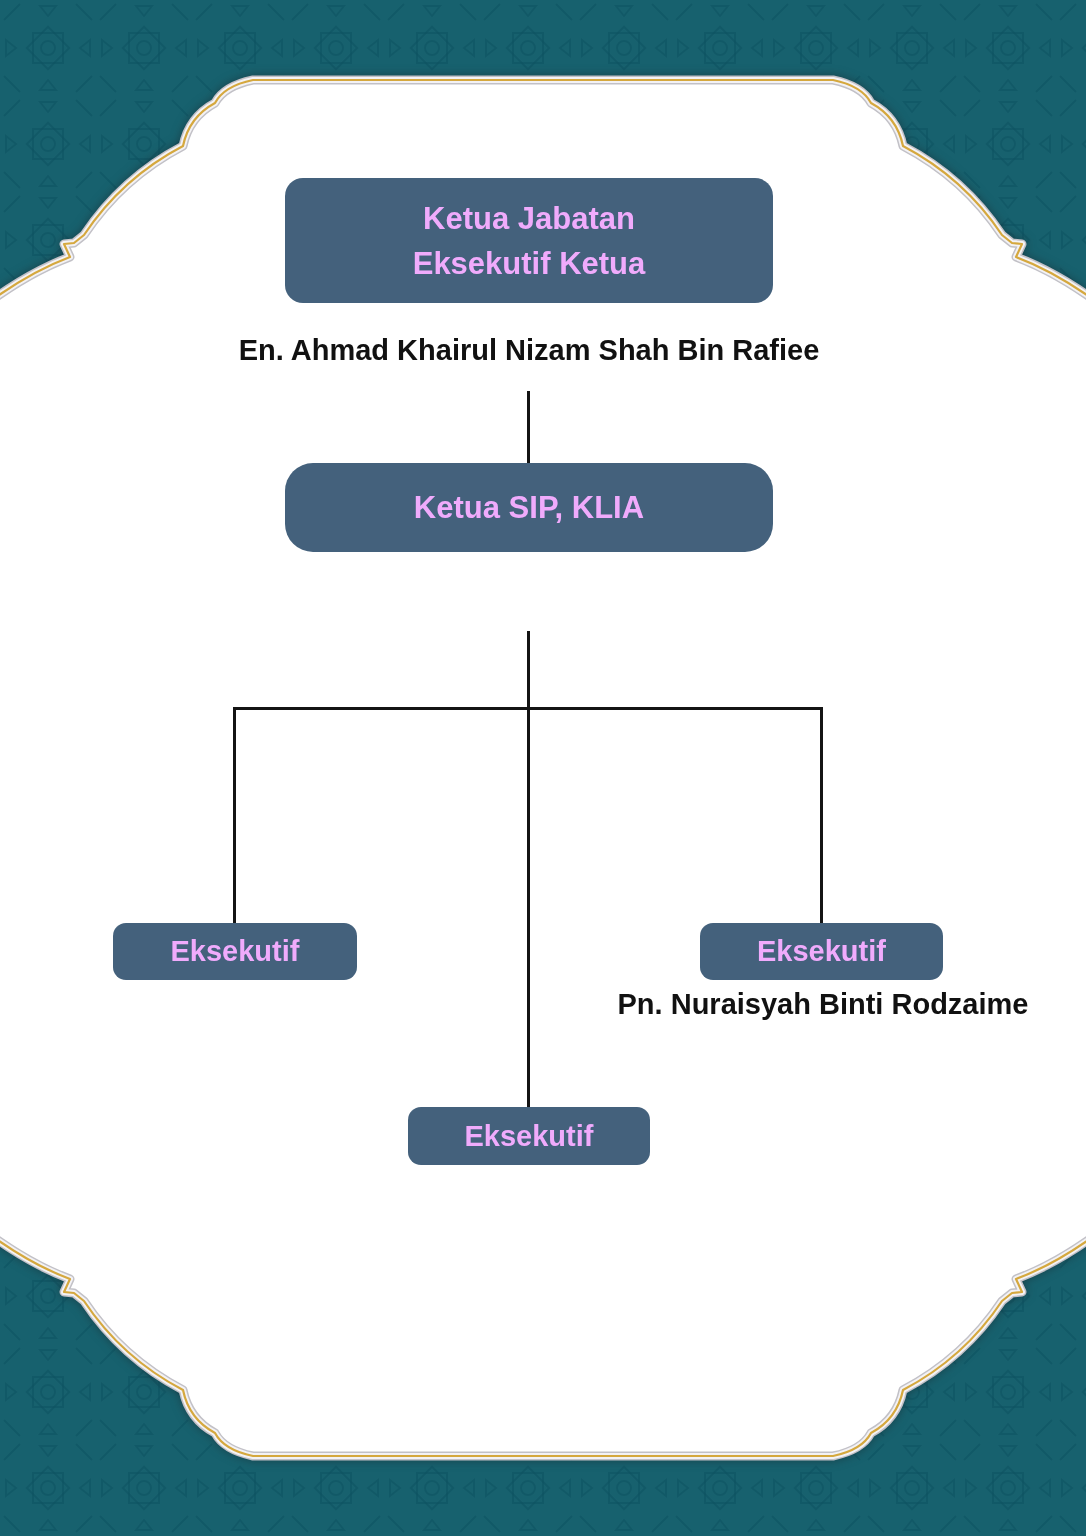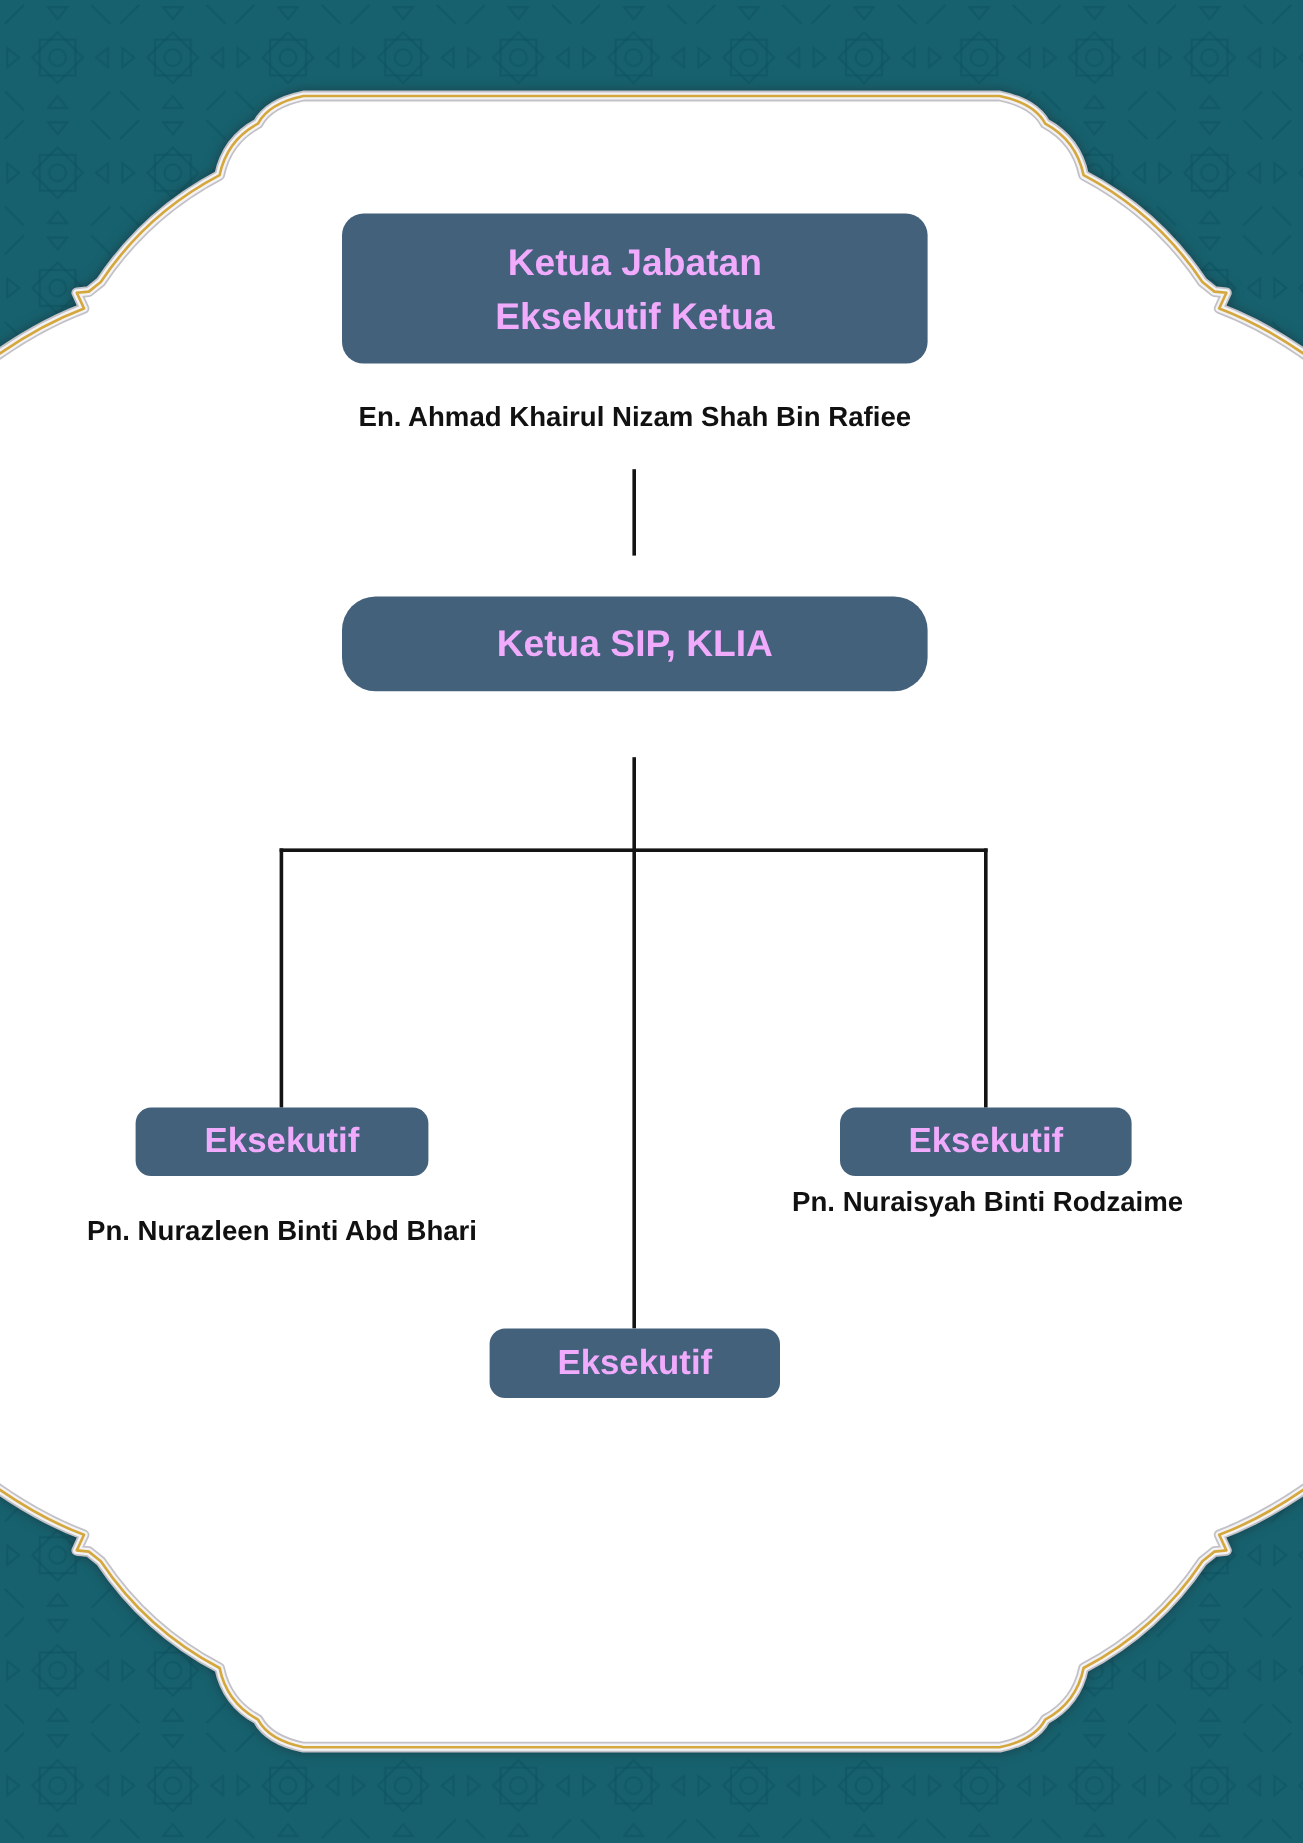--- a/index.html
+++ b/index.html
@@ -10,28 +10,28 @@
   svg.layer { position:absolute; left:0; top:0; width:1086px; height:1536px; display:block; }
   .shadowed { filter: drop-shadow(0 0 5px rgba(25,40,45,0.55)); }
 
   
   .node {
     position:absolute; background:#44617C; color:#f0abfc;
     display:flex; flex-direction:column; align-items:center; justify-content:center;
     font-weight:700; text-align:center;
   }
   #node-root  { left:285px; top:178px;  width:488px; height:125px; border-radius:18px; font-size:31px; line-height:45px; }
-  #node-mgr   { left:285px; top:463px;  width:488px; height:79px;  border-radius:28px; font-size:31px;margin-top:34px; }
+  #node-mgr   { left:285px; top:463px;  width:488px; height:89px;  border-radius:28px; font-size:31px; }
   #node-exec1 { left:113px; top:923px;  width:244px; height:57px;  border-radius:13px; font-size:29px; }
   #node-exec2 { left:700px; top:923px;  width:243px; height:57px;  border-radius:13px; font-size:29px; }
   #node-exec3 { left:408px; top:1107px; width:242px; height:58px;  border-radius:13px; font-size:29px; }
 
   
   .person {
-    position:absolute; color:#111111; font-weight:700; font-size:23px;
+    position:absolute; color:#111111; font-weight:700; font-size:29px;
     text-align:center; white-space:nowrap;
   }
   #person-root  { left:0px;   top:334px;  width:1058px; }
   #person-mgr   { left:0px;   top:578px;  width:1058px; }
   #person-exec1 { left:0px;   top:1012px; width:470px;  }
   #person-exec2 { left:586px; top:988px; width:474px;  }
   #person-exec3 { left:294px; top:1198px; width:470px;  }
 
   
   .connector { position:absolute; background:#141414; }
@@ -127,21 +127,20 @@
   </div>
   <div class="person" id="person-root">En. Ahmad Khairul Nizam Shah Bin Rafiee</div>
 
   <div class="node" id="node-mgr">
     <span>Ketua SIP, KLIA</span>
   </div>
 
   <div class="node" id="node-exec1">
     <span>Eksekutif</span>
   </div>
-  <div class="person" id="person-exec1">Pn. Nurazleen Binti Abd Bhari</div>
 
   <div class="node" id="node-exec2">
     <span>Eksekutif</span>
   </div>
   <div class="person" id="person-exec2">Pn. Nuraisyah Binti Rodzaime</div>
 
   <div class="node" id="node-exec3">
     <span>Eksekutif</span>
   </div>
 

